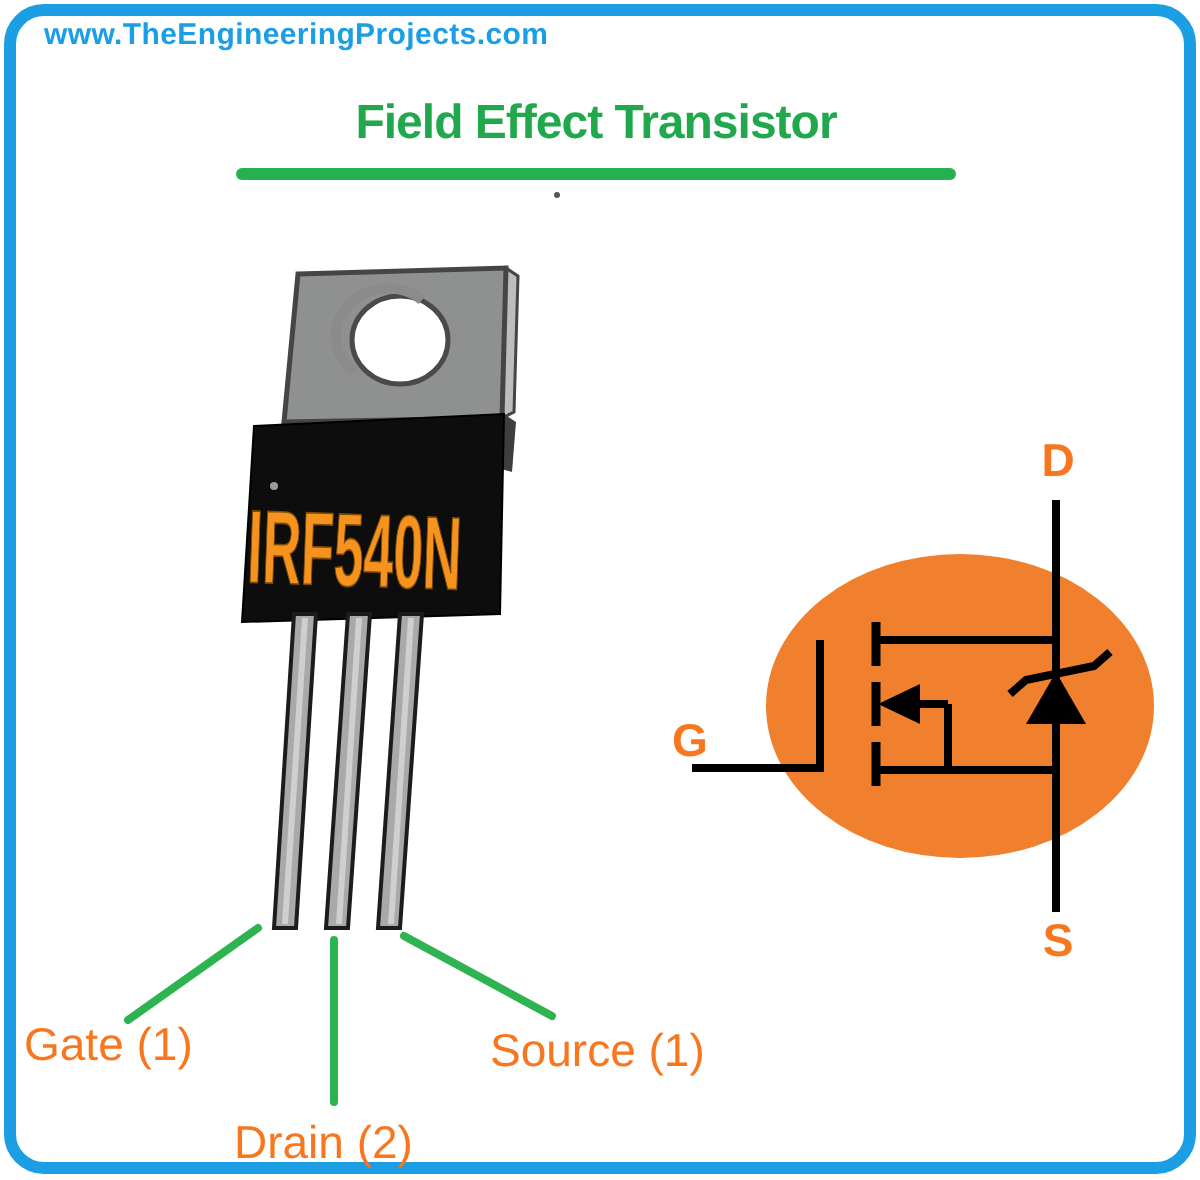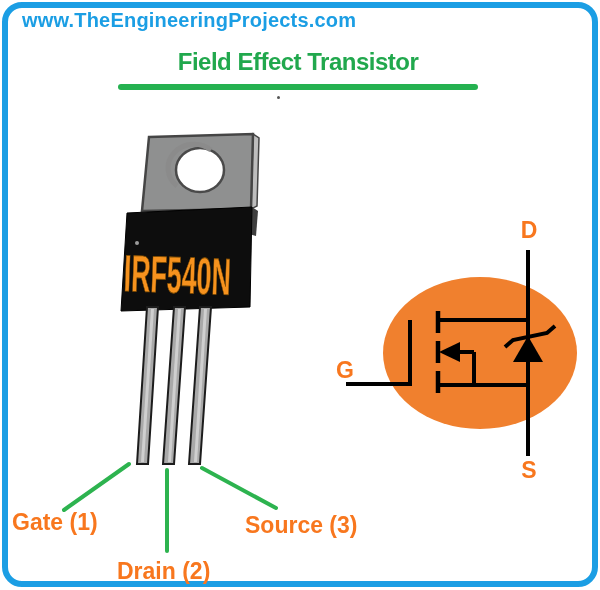--- a/index.html
+++ b/index.html
@@ -19,21 +19,21 @@
     position: absolute;
     left: 2px; top: 2px; right: 2px; bottom: 3px;
     border: 6px solid #1b9ee4;
     border-radius: 20px;
     pointer-events: none;
   }
   .watermark {
     position: absolute;
     left: 22px; top: 9px;
     color: #1b9ee4;
-    font-size: 20px;
+    font-size: 15px;
     font-weight: bold;
     letter-spacing: 0.2px;
     white-space: nowrap;
   }
   .title {
     position: absolute;
     left: 98px; top: 48px;
     width: 400px;
     text-align: center;
     color: #21a84d;
@@ -57,21 +57,21 @@
     border-radius: 50%;
   }
   svg.canvas {
     position: absolute;
     left: 0; top: 0;
   }
   .orange-label {
     position: absolute;
     color: #f8771e;
     font-size: 23px;
-    font-weight: bold;
+    font-weight: normal;
     white-space: nowrap;
   }
   .sym-label {
     position: absolute;
     color: #f8771e;
     font-size: 23px;
     font-weight: bold;
     width: 22px;
     text-align: center;
   }
@@ -144,15 +144,15 @@
       <polygon points="528,336 513,362 543,362" fill="#000000"></polygon>
     </g>
   </svg>
 
   <div class="sym-label lbl-d">D</div>
   <div class="sym-label lbl-s">S</div>
   <div class="sym-label lbl-g">G</div>
 
   <div class="orange-label pin-gate">Gate (1)</div>
   <div class="orange-label pin-drain">Drain (2)</div>
-  <div class="orange-label pin-source">Source (3)</div>
+  <div class="orange-label pin-source">Source (1)</div>
 
 </div>
 
 </body></html>

